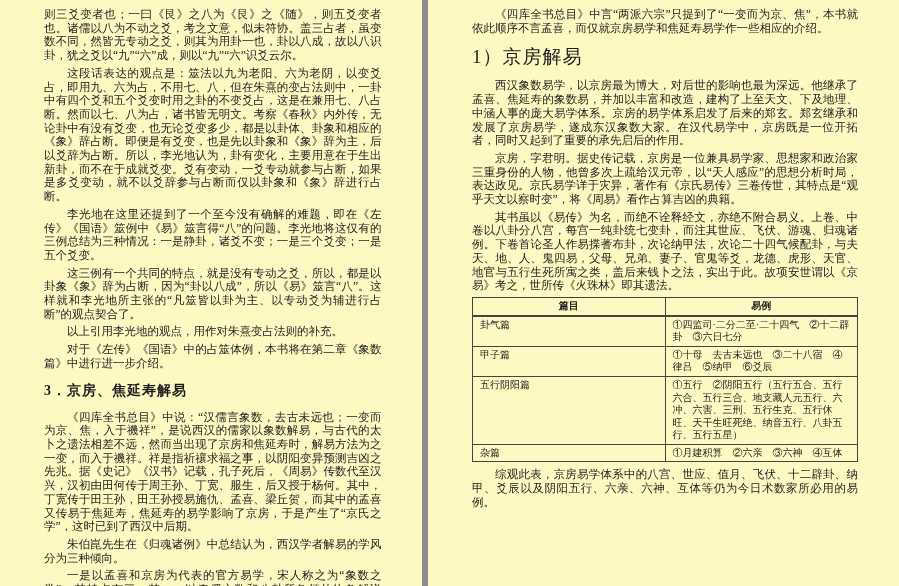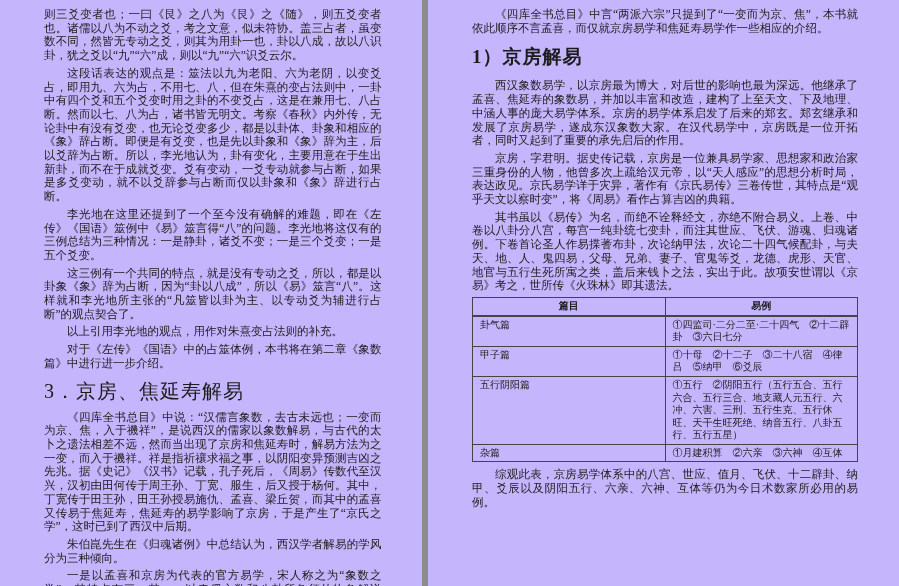--- a/index.html
+++ b/index.html
@@ -2,33 +2,33 @@
 <html><head>
 <meta charset="utf-8">
 <style>
   html,body{margin:0;padding:0;}
   body{
     width:899px;height:586px;overflow:hidden;background:#ffffff;
     font-family:"Liberation Serif","DejaVu Serif",serif;
     color:#1c1c1c;
   }
   .spread{display:flex;width:899px;height:586px;}
-  .page{box-sizing:border-box;background:#c4b5fd;}
+  .page{box-sizing:border-box;background:#fef9c3;}
   .page-inner{text-align:justify;font-size:11.5px;line-height:13.7px;}
   .page.left{width:447px;padding:8px 41px 0 44px;}
   .page.right{width:499px;padding:8px 41px 0 44px;}
   .divider{width:6px;background:#8c8c8c;}
   p{margin:0 0 4px 0;text-indent:2em;}
   p.no-indent{text-indent:0;}
   h2.section-heading{
-    font-size:20px;line-height:24px;font-weight:normal;
+    font-size:14px;line-height:24px;font-weight:bold;
     margin:8px 0 8px 0;text-indent:0;letter-spacing:1px;
   }
   h3.subsection-heading{
-    font-size:19px;line-height:24px;font-weight:bold;
+    font-size:19px;line-height:24px;font-weight:normal;
     margin:10px 0 10px 0;text-indent:0;letter-spacing:1px;
   }
   table.yili{
     width:100%;border-collapse:collapse;margin:3px 0 6px 0;
     table-layout:fixed;
   }
   table.yili th,table.yili td{
     border:1px solid #444444;
     font-size:10px;line-height:12.6px;
     padding:2px 7px;vertical-align:top;text-align:left;
@@ -80,21 +80,21 @@
             <th>易例</th>
           </tr>
         </thead>
         <tbody>
           <tr>
             <td>卦气篇</td>
             <td>①四监司·二分二至·二十四气　②十二辟卦　③六日七分</td>
           </tr>
           <tr>
             <td>甲子篇</td>
-            <td>①十母　②十二子　③二十八宿　④律吕　⑤纳甲　⑥爻辰</td>
+            <td>①十母　去古未远也　③二十八宿　④律吕　⑤纳甲　⑥爻辰</td>
           </tr>
           <tr>
             <td>五行阴阳篇</td>
             <td>①五行　②阴阳五行（五行五合、五行六合、五行三合、地支藏人元五行、六冲、六害、三刑、五行生克、五行休旺、天干生旺死绝、纳音五行、八卦五行、五行五星）</td>
           </tr>
           <tr>
             <td>杂篇</td>
             <td>①月建积算　②六亲　③六神　④互体</td>
           </tr>
         </tbody>

